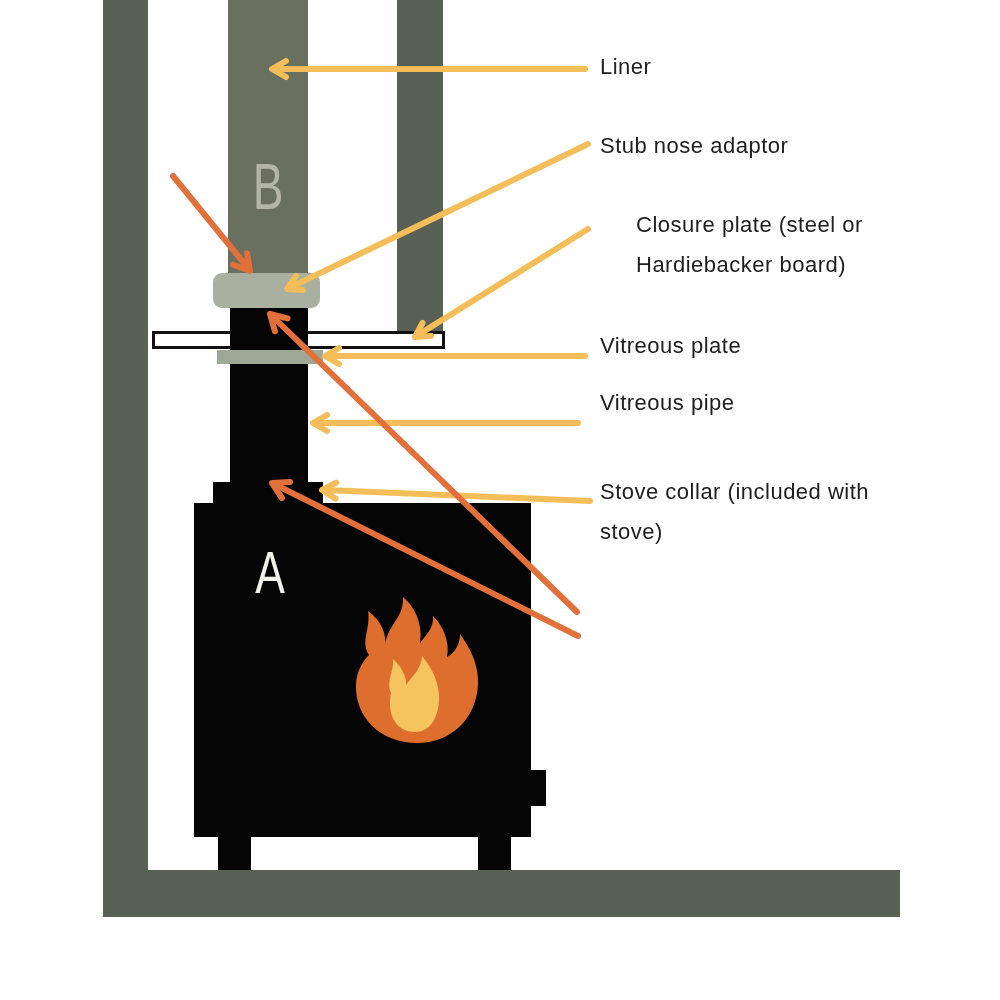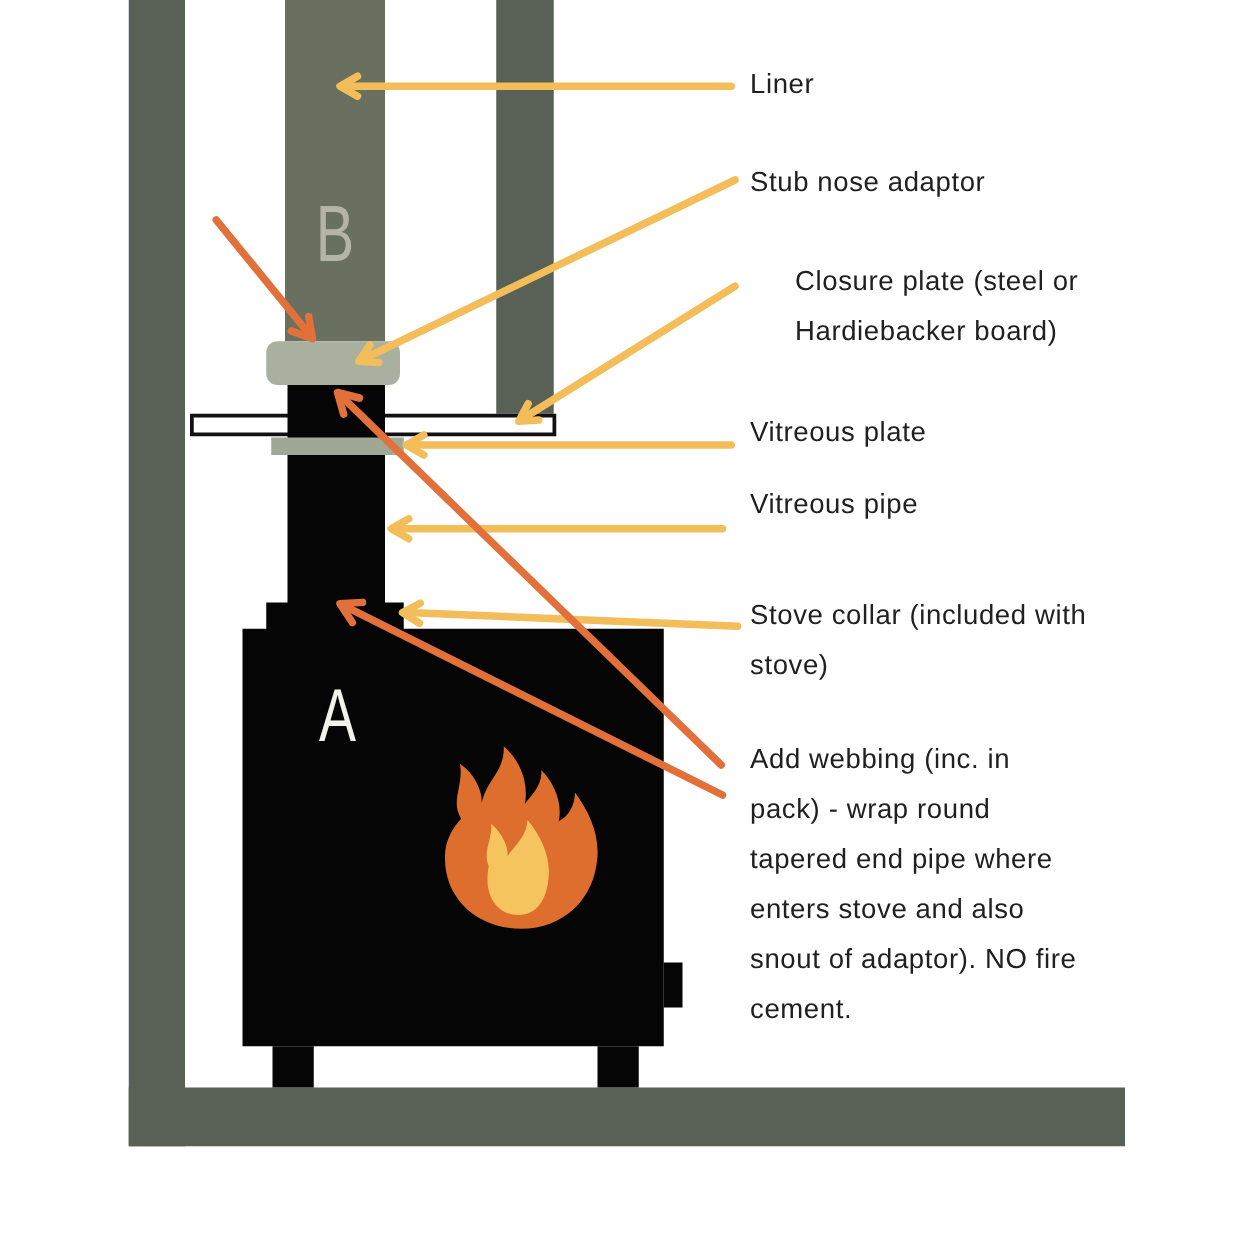--- a/index.html
+++ b/index.html
@@ -105,26 +105,20 @@
 
 
   <div class="abs label" id="label-liner">Liner</div>
   <div class="abs label" id="label-stub">Stub nose adaptor</div>
   <div class="abs label" id="label-closure">Closure plate (steel or
 Hardiebacker board)</div>
   <div class="abs label" id="label-sealing">Vitreous plate</div>
   <div class="abs label" id="label-vitreous">Vitreous pipe</div>
   <div class="abs label" id="label-collar">Stove collar (included with
 stove)</div>
-  <div class="abs label" id="label-webbing">Add webbing (inc. in
-pack) - wrap round
-tapered end pipe where
-enters stove and also
-snout of adaptor). NO fire
-cement.</div>
 
   <svg class="abs" id="arrows" viewBox="0 0 1000 1000">
     <g class="y">
       <line x1="585" y1="69" x2="276" y2="69"></line>
       <path d="M286,61 L272,69 L286,77"></path>
     </g>
     <g class="y">
       <line x1="588" y1="144" x2="289" y2="288"></line>
       <path d="M303,290 L287,289 L296,276"></path>
     </g>

